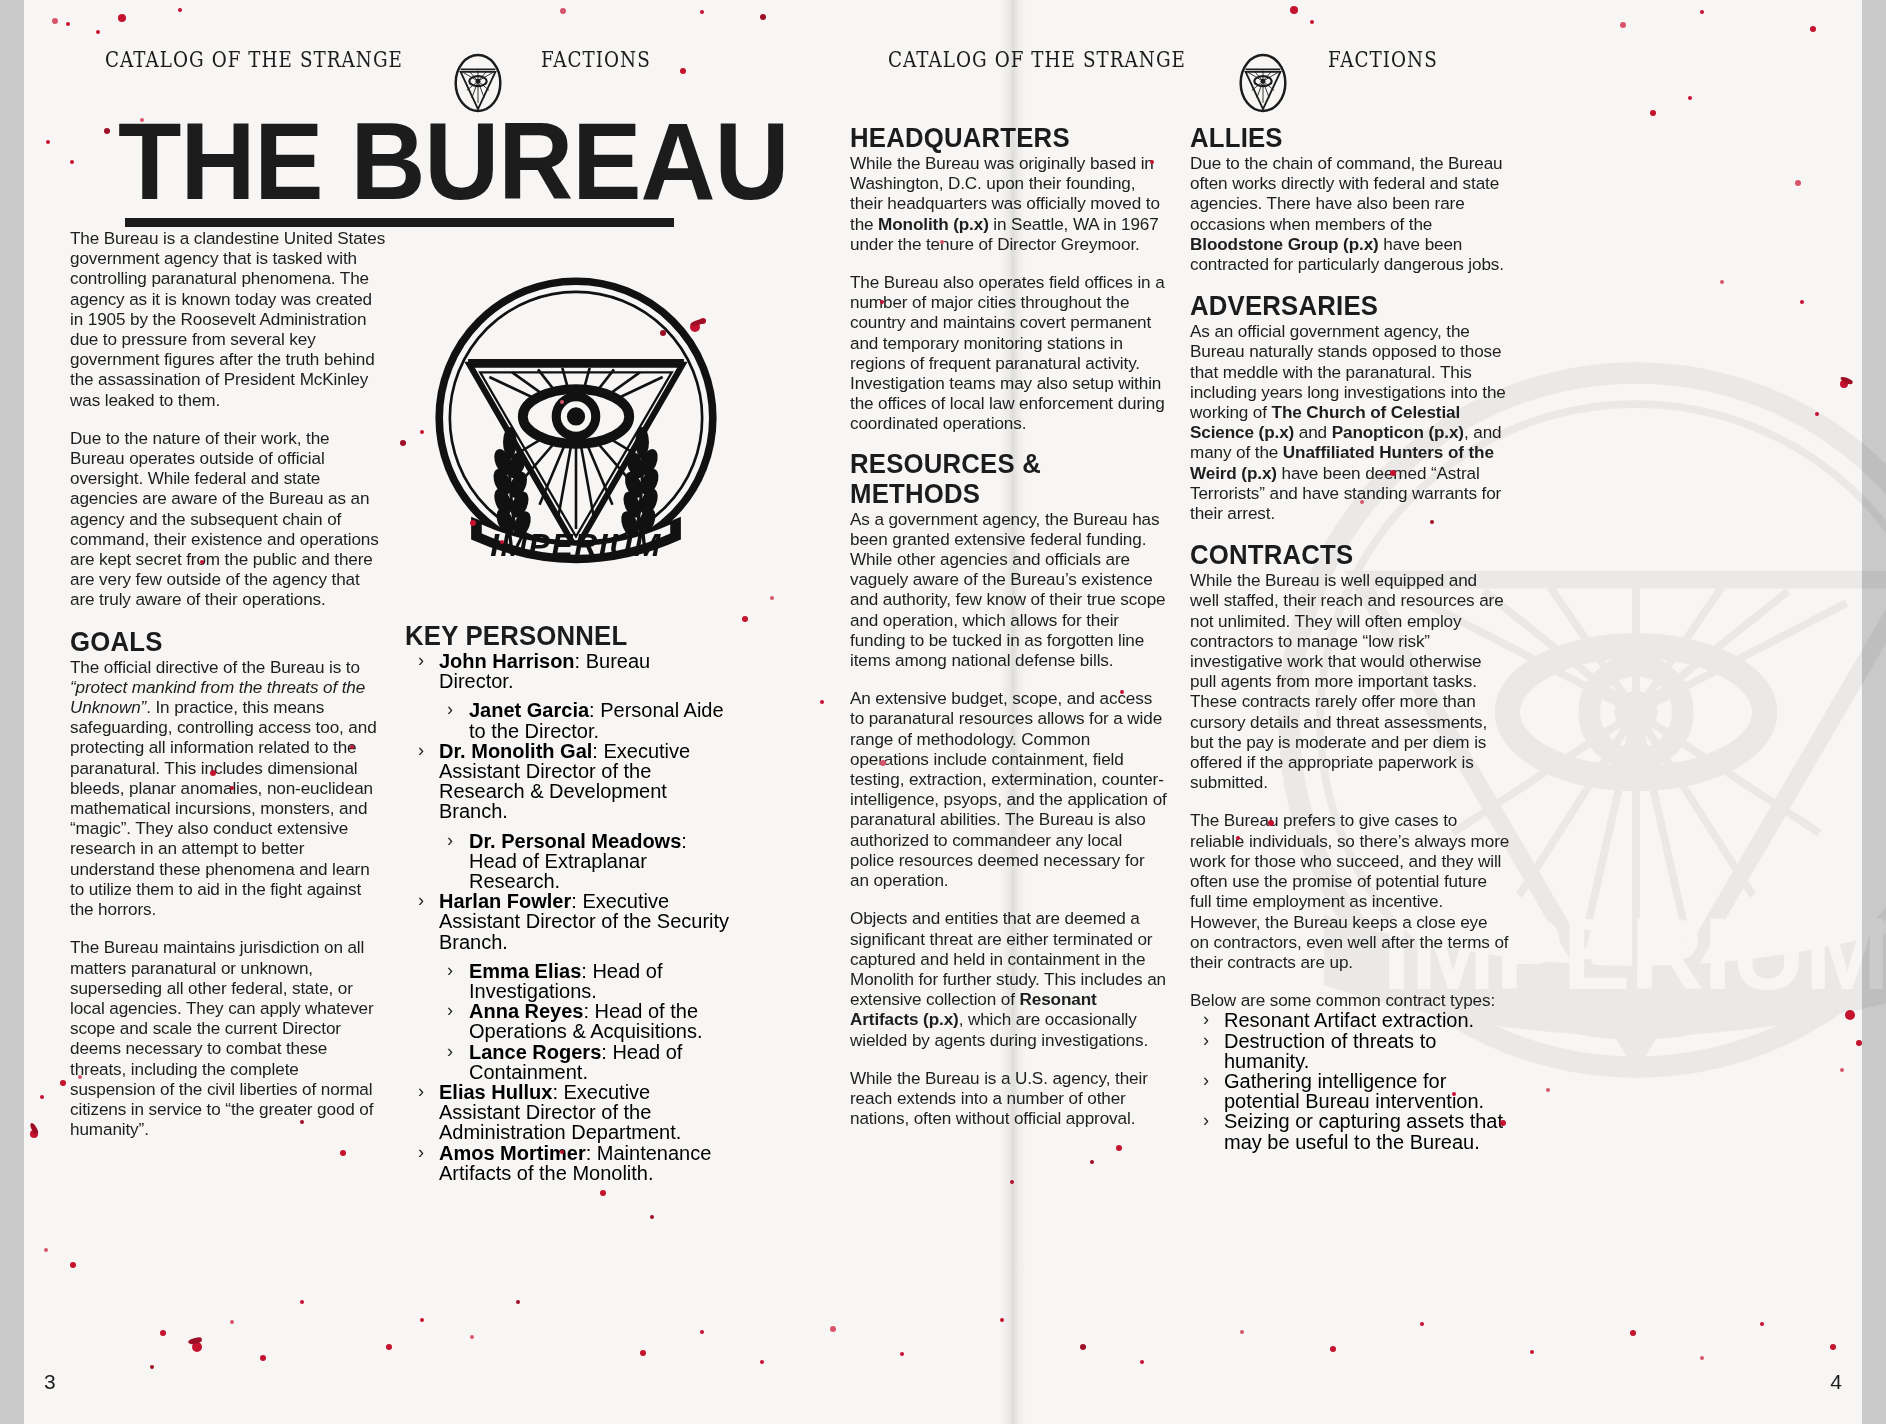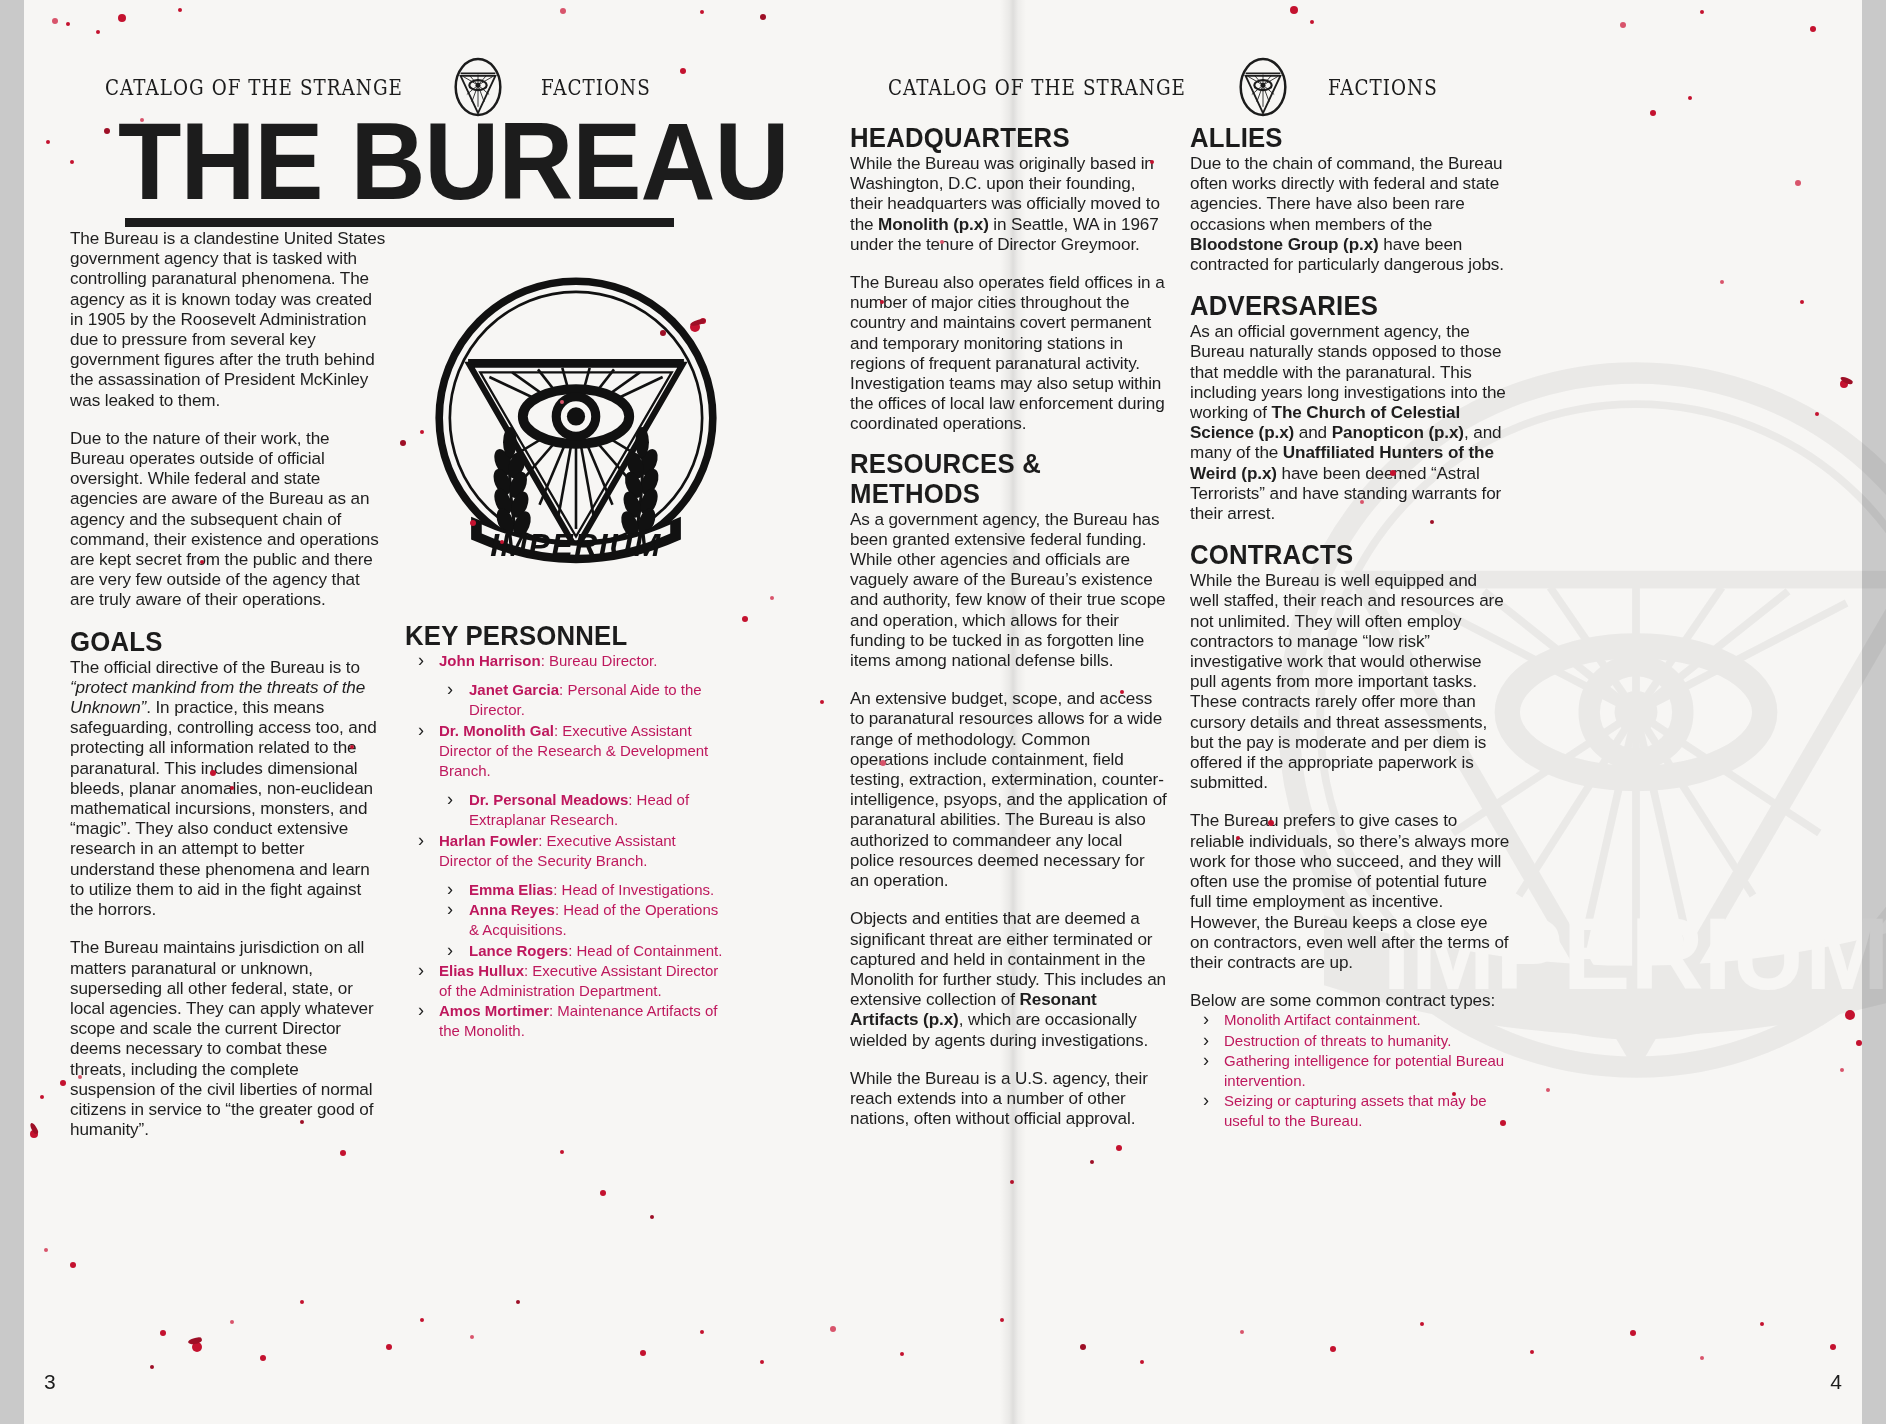--- a/index.html
+++ b/index.html
@@ -46,21 +46,20 @@
       rgba(0,0,0,0.04) 70%,
       rgba(0,0,0,0.00) 100%);
     z-index: 6;
     pointer-events: none;
   }
 
   
   .runhead {
     position: absolute;
     display: flex;
-    align-items: center;
     justify-content: space-between;
     height: 70px;
     z-index: 4;
   }
   .runhead-left  { left: 105px;  top: 52px;  width: 546px; }
   .runhead-right { left: 888px; top: 52px;  width: 550px; }
 
   .runhead-text {
     font-family: "DejaVu Serif", serif;
     font-size: 19.5px;
@@ -138,23 +137,23 @@
   }
 
   b, .bold { font-weight: 700; }
   i, .ital { font-style: italic; }
 
   
   ul.blist { list-style: none; }
   ul.blist li {
     position: relative;
     font-family: "Liberation Sans", sans-serif;
-    font-size: 15px;
+    font-size: 20px;
     line-height: 20.2px;
-    color: #be185d;
+    color: #000000;
     padding-left: 34px;
     margin-bottom: 0;
   }
   ul.blist li::before {
     content: "\203A";
     position: absolute;
     left: 13px;
     top: -1px;
     font-size: 18px;
     color: #1e1e1e;
@@ -437,21 +436,21 @@
     <h2 class="section-head">ADVERSARIES</h2>
     <p class="body-p">
       <span>As an official government agency, the Bureau naturally stands opposed to those that meddle with the paranatural. This including years long investigations into the working of </span><b>The Church of Celestial Science (p.x)</b><span> and </span><b>Panopticon (p.x)</b><span>, and many of the </span><b>Unaffiliated Hunters of the Weird (p.x)</b><span> have been deemed “Astral Terrorists” and have standing warrants for their arrest.</span>
     </p>
 
     <h2 class="section-head">CONTRACTS</h2>
     <p class="body-p">While the Bureau is well equipped and well staffed, their reach and resources are not unlimited. They will often employ contractors to manage “low risk” investigative work that would otherwise pull agents from more important tasks. These contracts rarely offer more than cursory details and threat assessments, but the pay is moderate and per diem is offered if the appropriate paperwork is submitted.</p>
     <p class="body-p">The Bureau prefers to give cases to reliable individuals, so there’s always more work for those who succeed, and they will often use the promise of potential future full time employment as incentive. However, the Bureau keeps a close eye on contractors, even well after the terms of their contracts are up.</p>
     <p class="body-p" style="margin-bottom:0">Below are some common contract types:</p>
     <ul class="blist" id="contracts-list">
-        <li>Monolith Artifact containment.</li>
+        <li>Resonant Artifact extraction.</li>
         <li>Destruction of threats to humanity.</li>
         <li>Gathering intelligence for potential Bureau intervention.</li>
         <li>Seizing or capturing assets that may be useful to the Bureau.</li>
       </ul>
   </div>
 
   <div class="pagenum pagenum-left">3</div>
   <div class="pagenum pagenum-right">4</div>
 
   <div id="splatter-layer">

